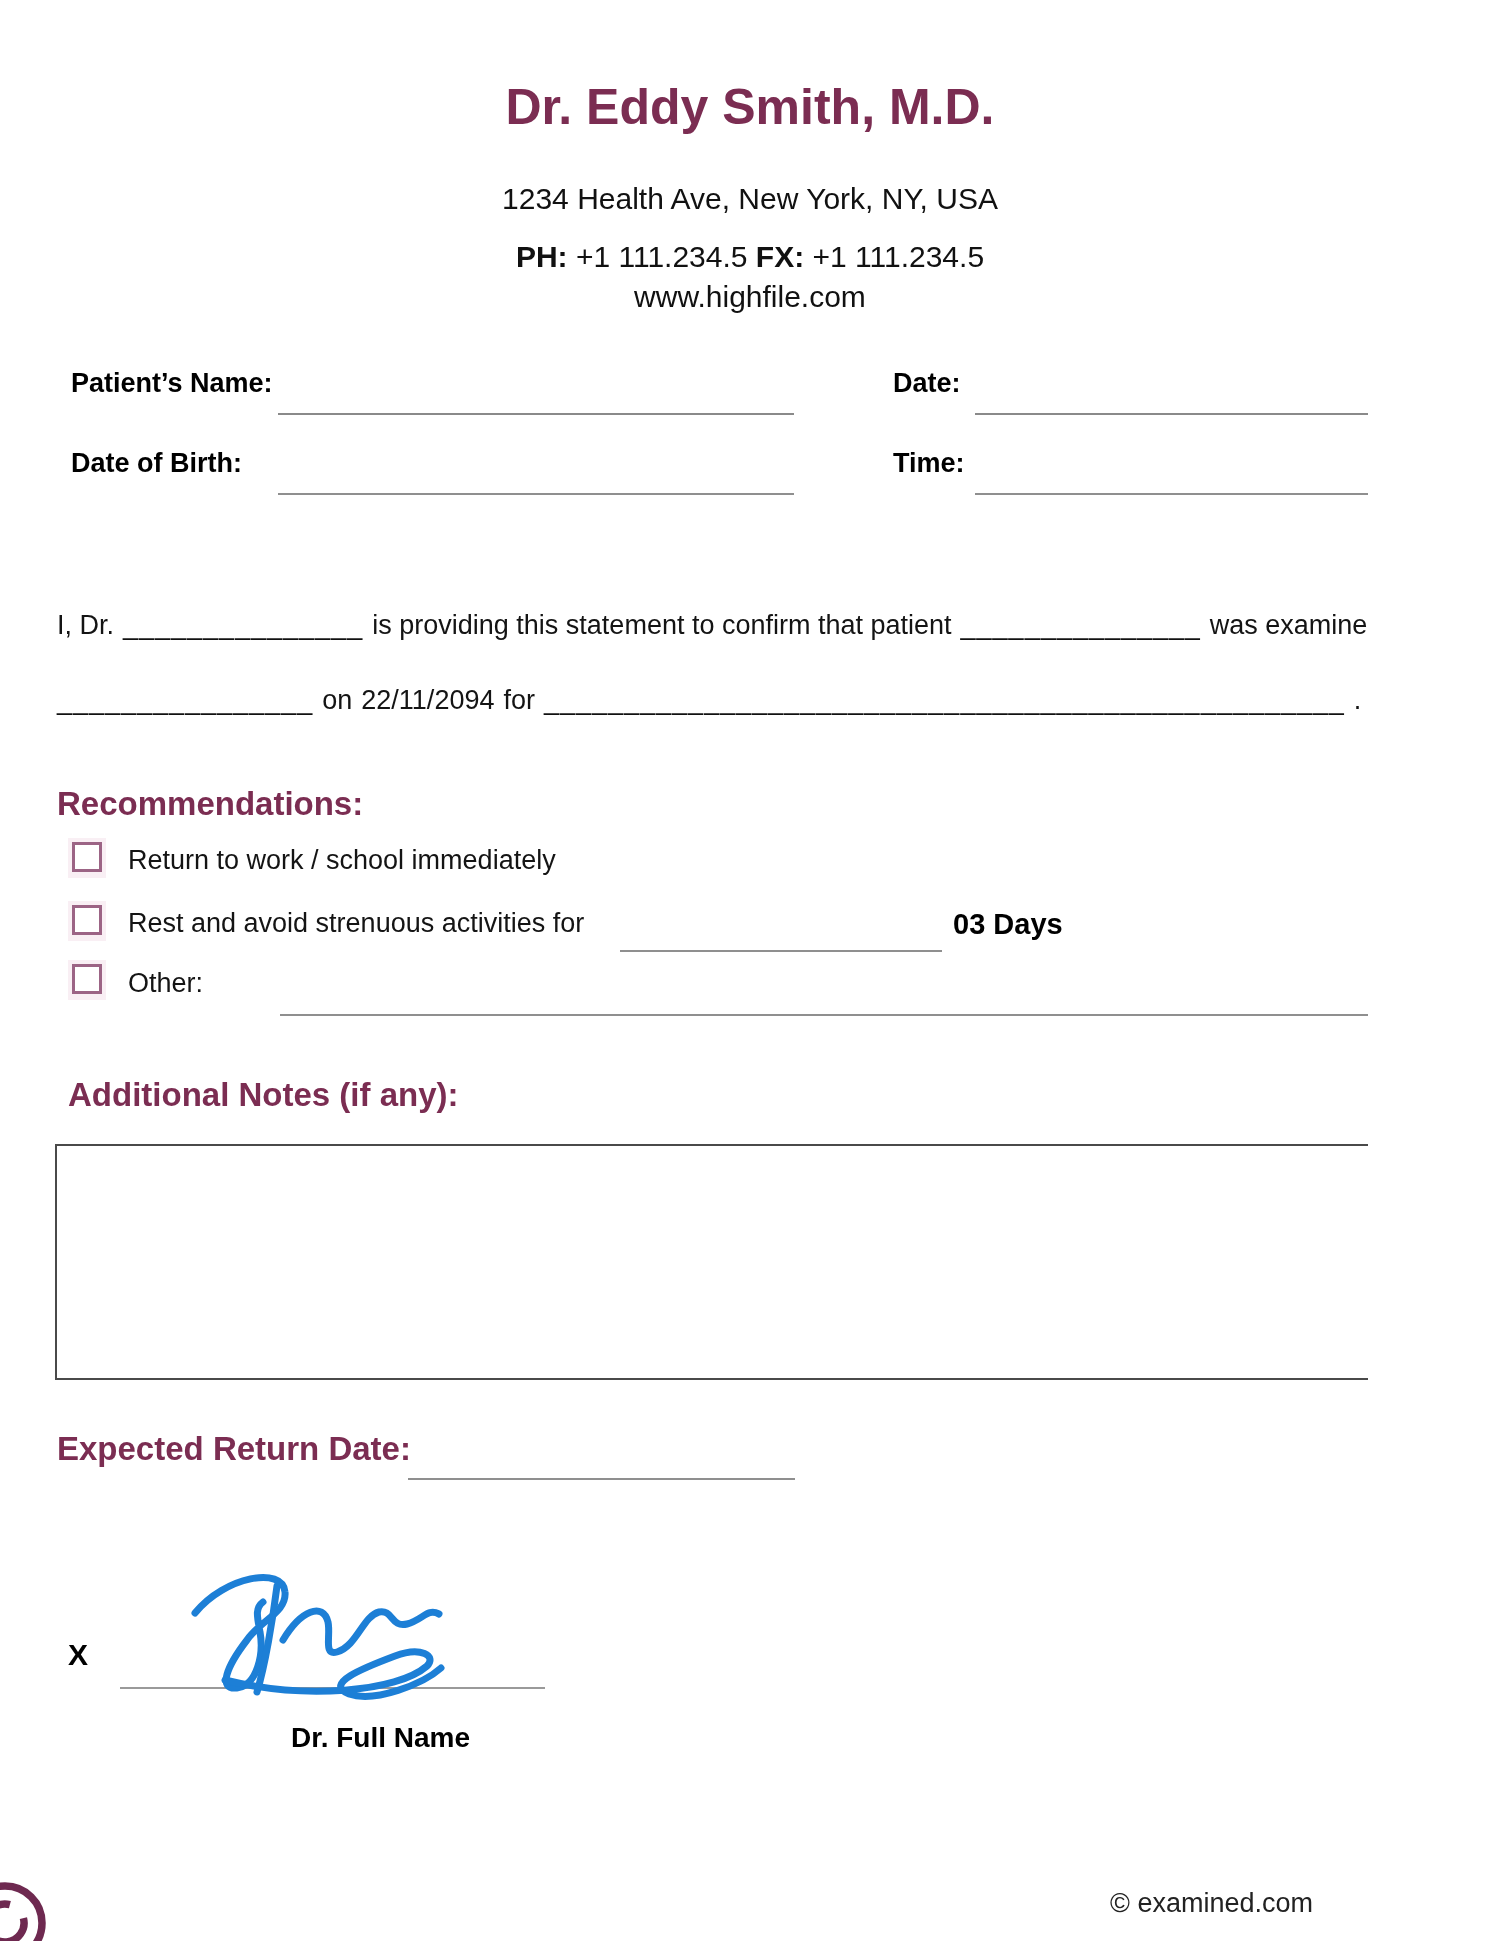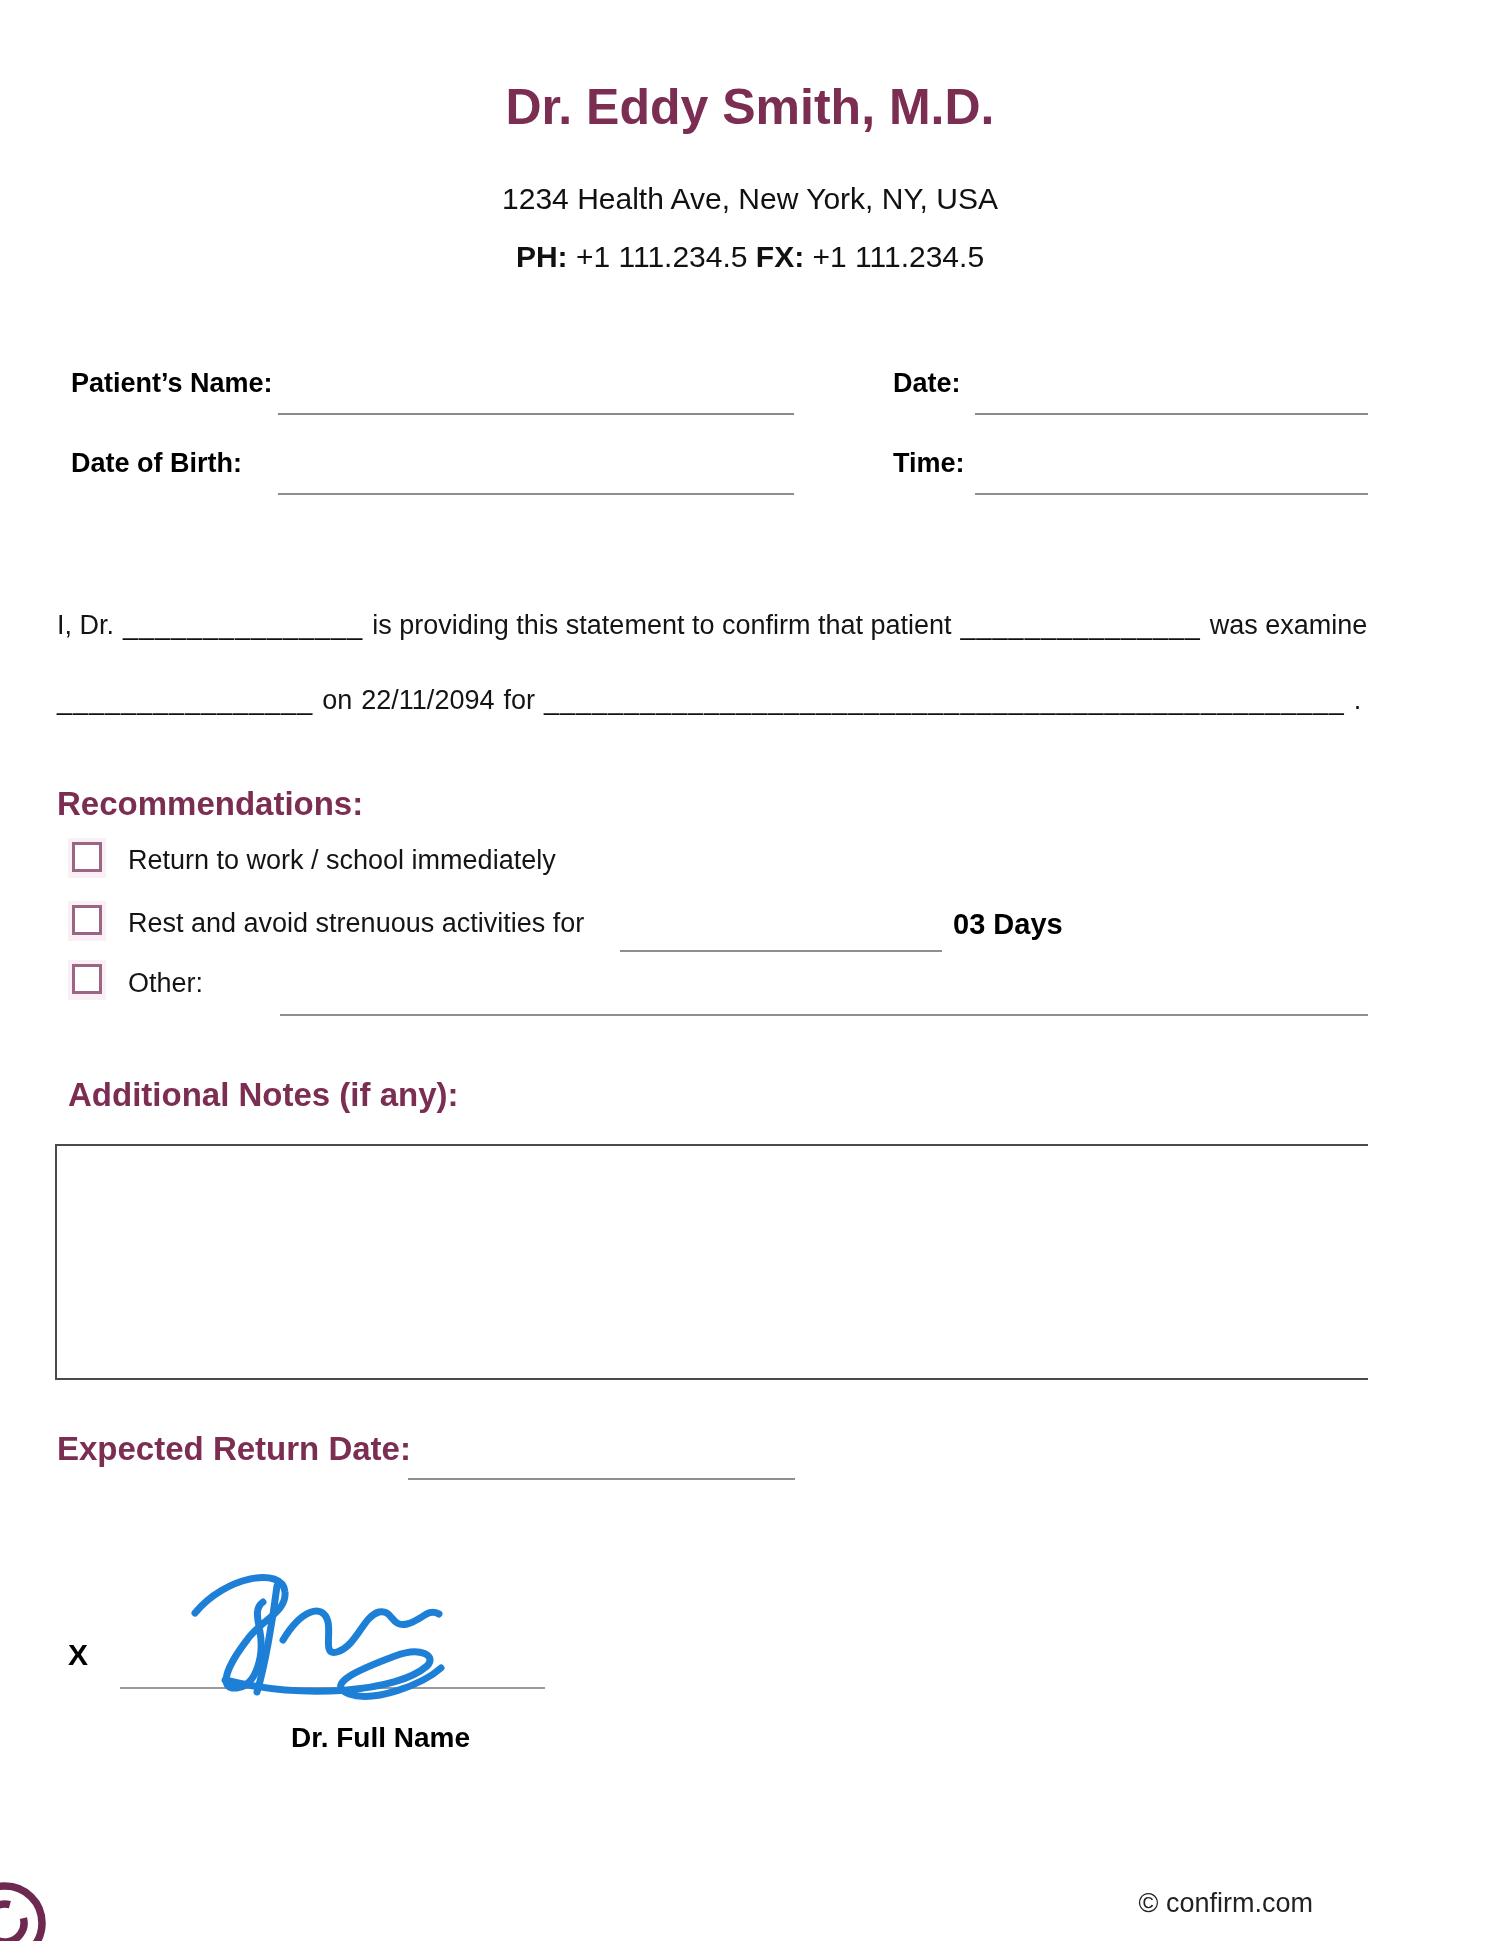--- a/index.html
+++ b/index.html
@@ -47,20 +47,21 @@
   </svg>
 
   <div class="abs center title" style="top:78px;">Dr. Eddy Smith, M.D.</div>
   <div class="abs center hdr-txt" style="top:182px;">1234 Health Ave, New York, NY, USA</div>
   <div class="abs center hdr-txt" style="top:232px;margin-top:8px;">
     <b>PH:</b>
     <span>+1 111.234.5</span>
     <b>FX:</b>
     <span>+1 111.234.5</span>
   </div>
+  <div class="abs center hdr-txt" style="top:280px;">www.highfile.com</div>
 
   <div class="abs lbl" style="left:71px; top:368px;">Patient’s Name:</div>
   <div class="hline darkline" style="left:278px; top:413px; width:516px;"></div>
   <div class="abs lbl" style="left:893px; top:368px;">Date:</div>
   <div class="hline darkline" style="left:975px; top:413px; width:472px;"></div>
 
   <div class="abs lbl" style="left:71px; top:448px;">Date of Birth:</div>
   <div class="hline" style="left:278px; top:493px; width:516px;"></div>
   <div class="abs lbl" style="left:893px; top:448px;">Time:</div>
   <div class="hline" style="left:975px; top:493px; width:472px;"></div>
@@ -110,15 +111,15 @@
   <div class="abs" style="left:68px; top:1638px; font-size:30px; font-weight:bold; color:#000;">X</div>
   <div class="hline" style="left:120px; top:1687px; width:425px; background:#9a9a9a; height:1.5px;"></div>
   <svg class="abs" style="left:165px; top:1568px;" width="310" height="150" viewBox="0 0 310 150">
     <path class="sig-ink" d="M 30 45 C 60 8 118 -2 120 24 C 122 44 96 52 82 72 C 62 98 52 122 72 120 C 92 118 99 86 95 64 C 92 48 90 40 98 34"></path>
     <path class="sig-ink" d="M 112 18 C 108 50 100 98 92 124"></path>
     <path class="sig-ink" d="M 118 72 C 136 42 158 34 163 54 C 166 68 158 88 172 84 C 192 78 198 48 214 44 C 228 41 226 60 242 56 C 258 52 262 40 274 46"></path>
     <path class="sig-ink" d="M 60 112 C 140 132 232 124 262 98 C 272 88 256 78 230 88 C 198 100 158 116 184 126 C 210 135 258 116 276 100"></path>
   </svg>
   <div class="abs bold27" style="left:200px; top:1722px; width:270px; text-align:right; font-size:28px;">Dr. Full Name</div>
 
-  <div class="abs footer-txt" style="right:55px; top:1888px;">© confirm.com</div>
+  <div class="abs footer-txt" style="right:55px; top:1888px;">© examined.com</div>
 
 </div>
 
 </body></html>

